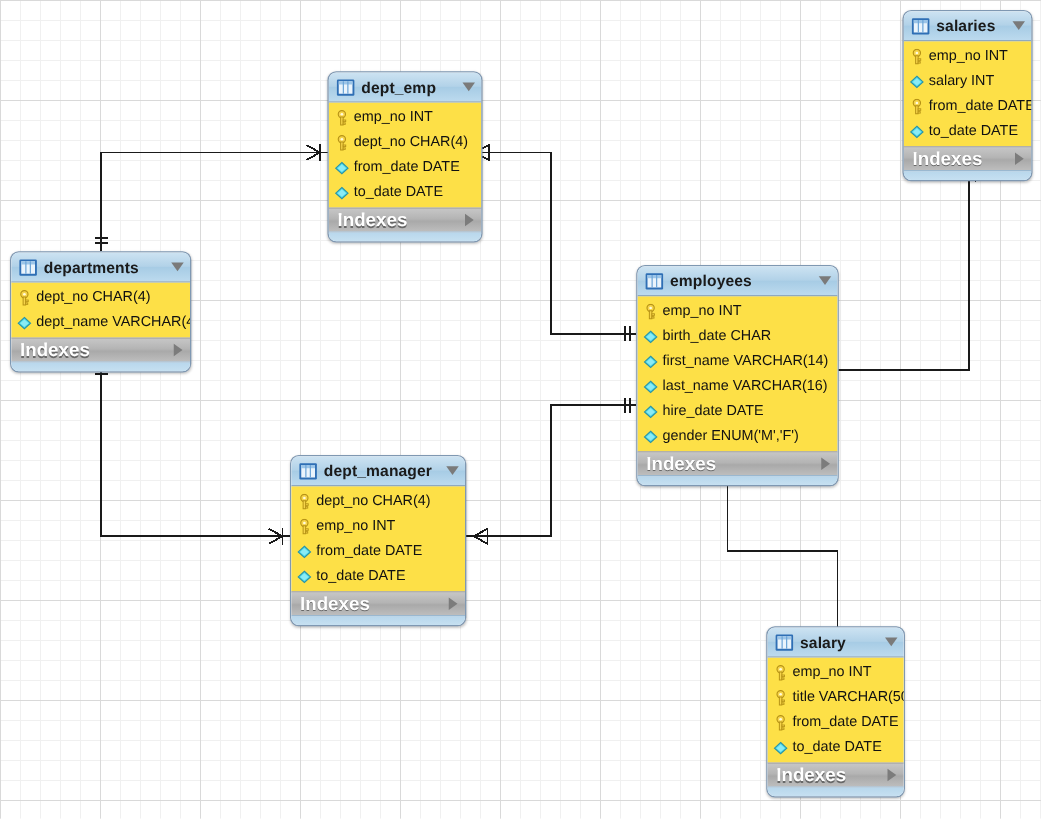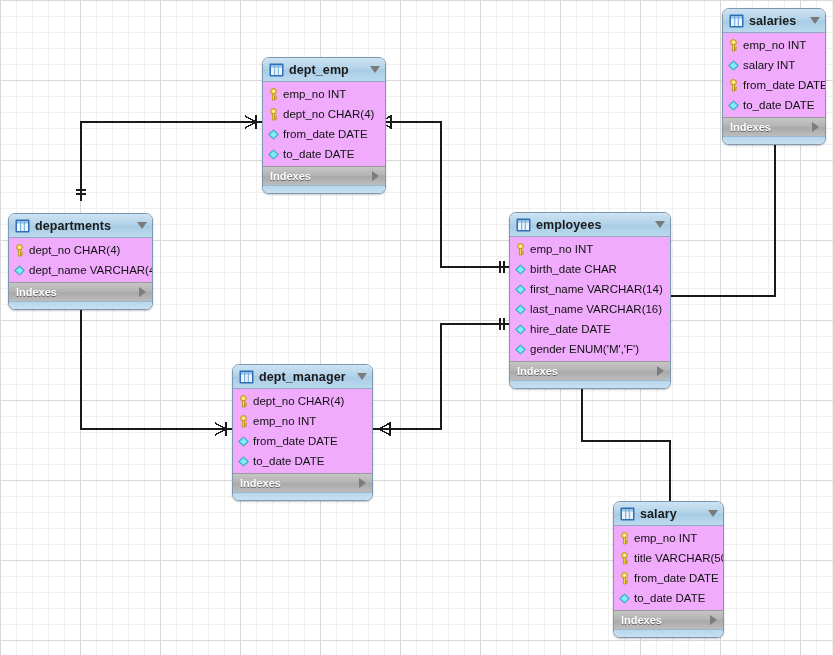--- a/index.html
+++ b/index.html
@@ -54,41 +54,41 @@
     letter-spacing: 0.1px;
   }
   .hdr-caret {
     margin-left: auto;
     width: 0; height: 0;
     border-left: 5.5px solid transparent;
     border-right: 5.5px solid transparent;
     border-top: 7px solid #7a7a7a;
     flex: 0 0 auto;
   }
-  .cols { padding: 2px 0 2px 0; background: #f0abfc; }
+  .cols { padding: 2px 0 2px 0; background: #fde047; }
   .col {
     display: flex;
     align-items: center;
     height: 20px;
     padding-left: 4px;
     white-space: nowrap;
   }
   .col-ico { width: 13px; height: 13px; flex: 0 0 auto; margin-right: 3px; display: block; }
   .col-txt { font-size: 11.5px; color: #111; }
   .idx-bar {
     position: relative;
     height: 19px;
     display: flex;
     align-items: center;
     padding: 0 6px 0 7px;
     background: linear-gradient(to bottom, #c6c6c6 0%, #b4b4b4 45%, #a9a9a9 55%, #bdbdbd 100%);
     border-top: 1px solid #9a9a9a;
   }
   .idx-lbl {
-    font-size: 11px;
+    font-size: 15px;
     font-weight: bold;
     color: #ffffff;
     text-shadow: 0 1px 0 rgba(90,90,90,0.85);
   }
   .idx-caret {
     margin-left: auto;
     width: 0; height: 0;
     border-top: 5px solid transparent;
     border-bottom: 5px solid transparent;
     border-left: 7px solid #7c7c7c;
@@ -298,21 +298,21 @@
     </svg>
     <span class="col-txt">to_date DATE</span>
   </div>
         </div>
     <div class="idx-bar">
       <span class="idx-lbl">Indexes</span>
       <span class="idx-caret"></span>
     </div>
     <div class="foot"></div>
   </div>
-      <div class="tbl" style="left: 8px; top: 213px; width: 145px;">
+      <div class="tbl" style="left: 8px; top: 201px; width: 145px;">
     <div class="tbl-hdr">
       <svg class="tbl-icon" viewBox="0 0 15 14">
         <rect x="0.5" y="0.5" width="14" height="13" rx="1" fill="#2f6fb5"></rect>
         <rect x="2" y="2" width="11" height="10" fill="#eaf4fc"></rect>
         <rect x="2" y="2" width="11" height="2.6" fill="#9cc5e8"></rect>
         <line x1="5.7" y1="2" x2="5.7" y2="12" stroke="#6ea6d8" stroke-width="1"></line>
         <line x1="9.3" y1="2" x2="9.3" y2="12" stroke="#6ea6d8" stroke-width="1"></line>
       </svg>
       <span class="tbl-name">departments</span>
       <span class="hdr-caret"></span>

